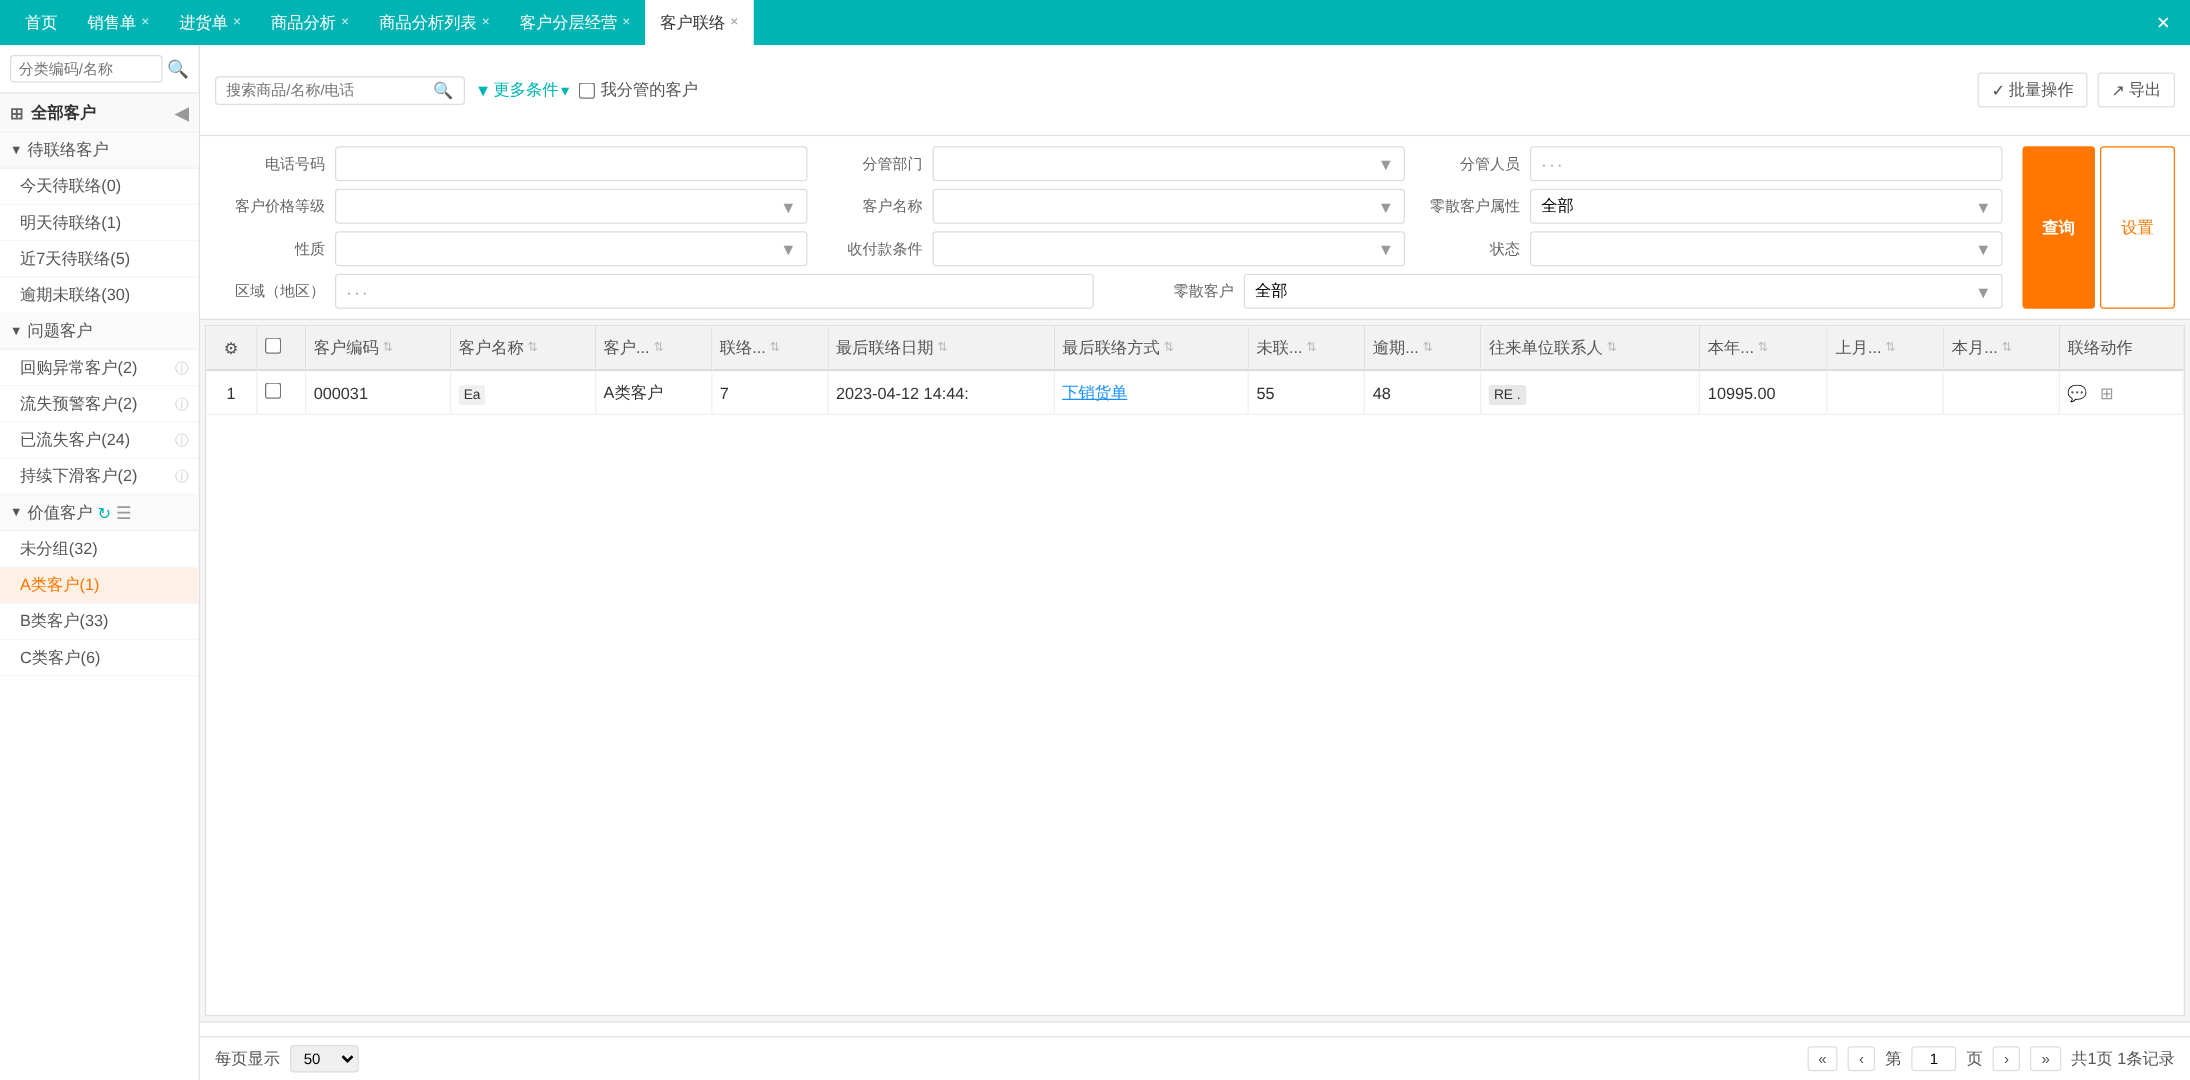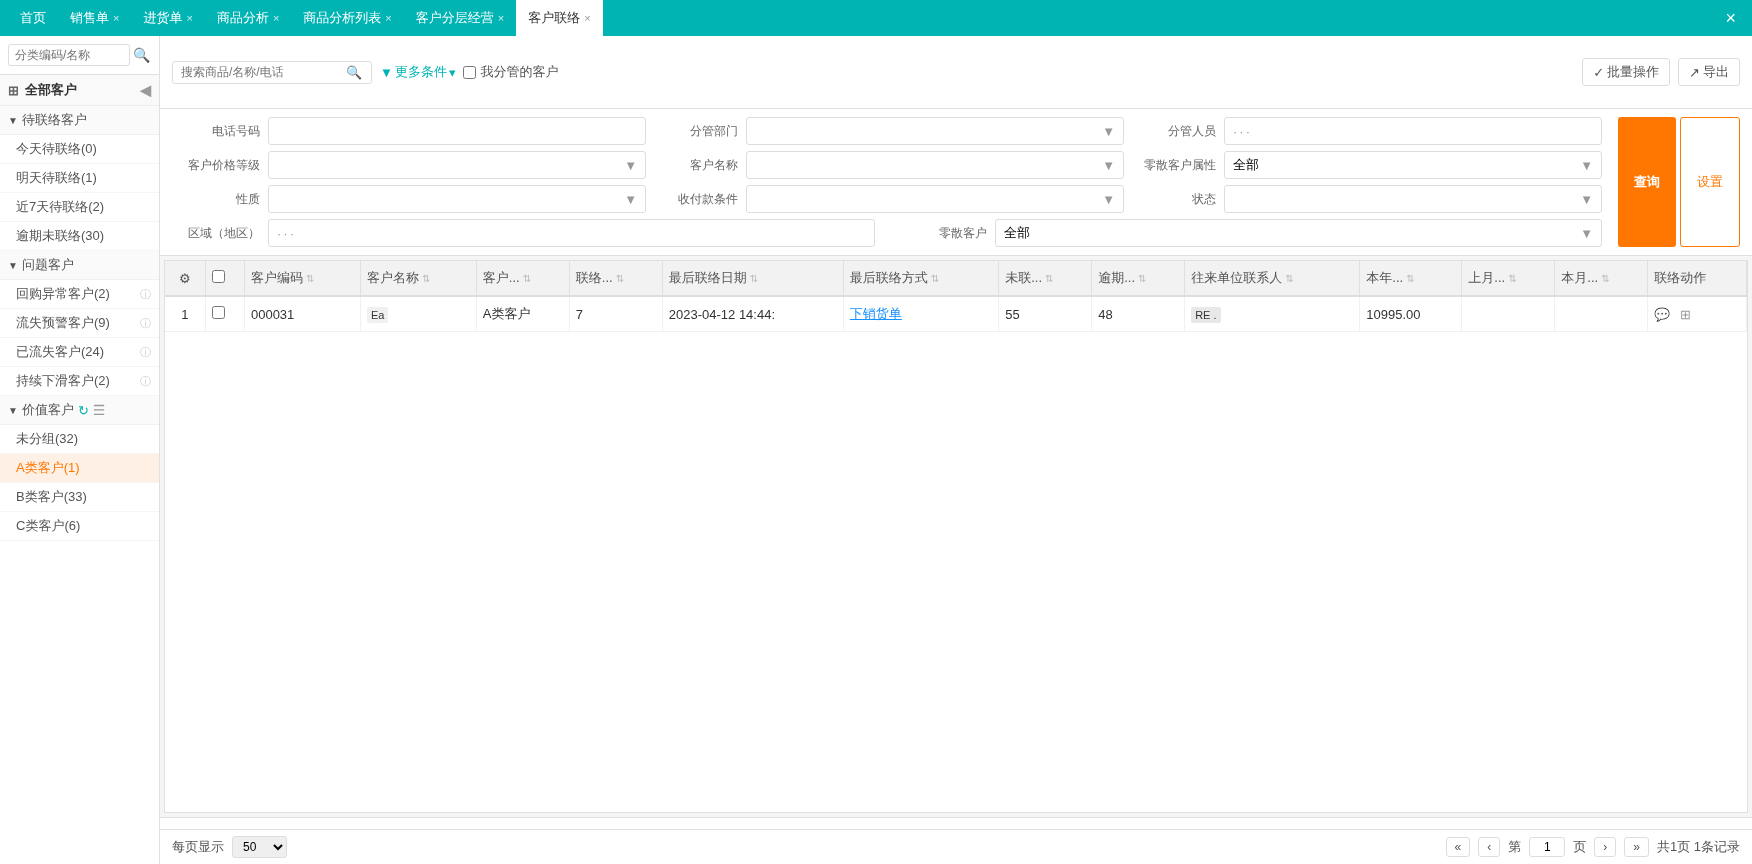--- a/index.html
+++ b/index.html
@@ -410,36 +410,36 @@
       <span class="arrow">▼</span>
       <span>待联络客户</span>
     </div>
     <div class="sidebar-item">
       <span class="item-label">今天待联络(0)</span>
     </div>
     <div class="sidebar-item">
       <span class="item-label">明天待联络(1)</span>
     </div>
     <div class="sidebar-item">
-      <span class="item-label">近7天待联络(2)</span>
+      <span class="item-label">近7天待联络(5)</span>
     </div>
     <div class="sidebar-item">
       <span class="item-label">逾期未联络(30)</span>
     </div>
 
     <div class="sidebar-group-label">
       <span class="arrow">▼</span>
       <span>问题客户</span>
     </div>
     <div class="sidebar-item">
       <span class="item-label">回购异常客户(2)</span>
       <span class="item-icon">ⓘ</span>
     </div>
     <div class="sidebar-item">
-      <span class="item-label">流失预警客户(9)</span>
+      <span class="item-label">流失预警客户(2)</span>
       <span class="item-icon">ⓘ</span>
     </div>
     <div class="sidebar-item">
       <span class="item-label">已流失客户(24)</span>
       <span class="item-icon">ⓘ</span>
     </div>
     <div class="sidebar-item">
       <span class="item-label">持续下滑客户(2)</span>
       <span class="item-icon">ⓘ</span>
     </div>

